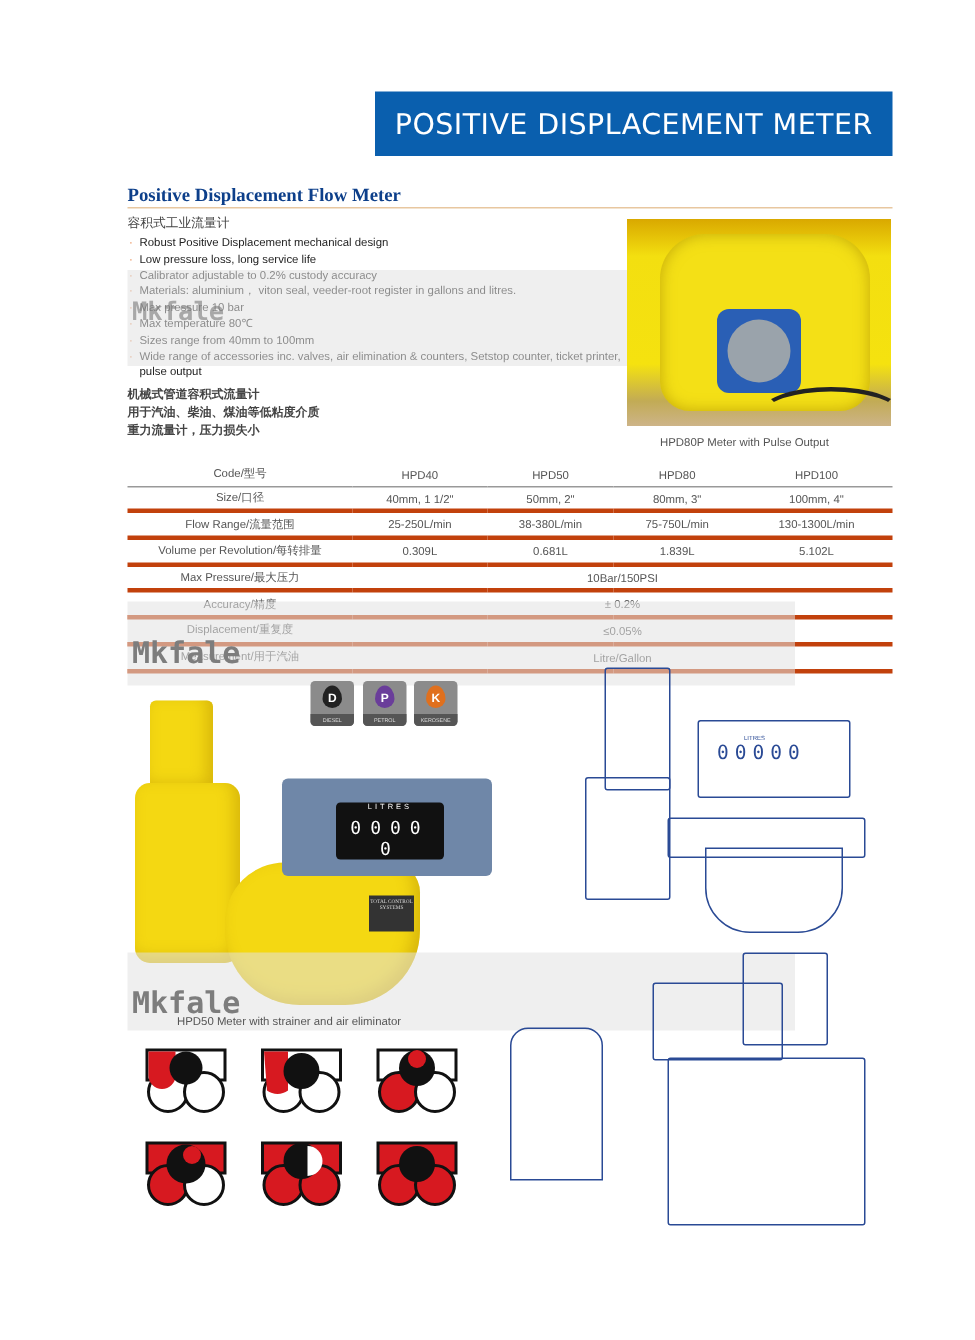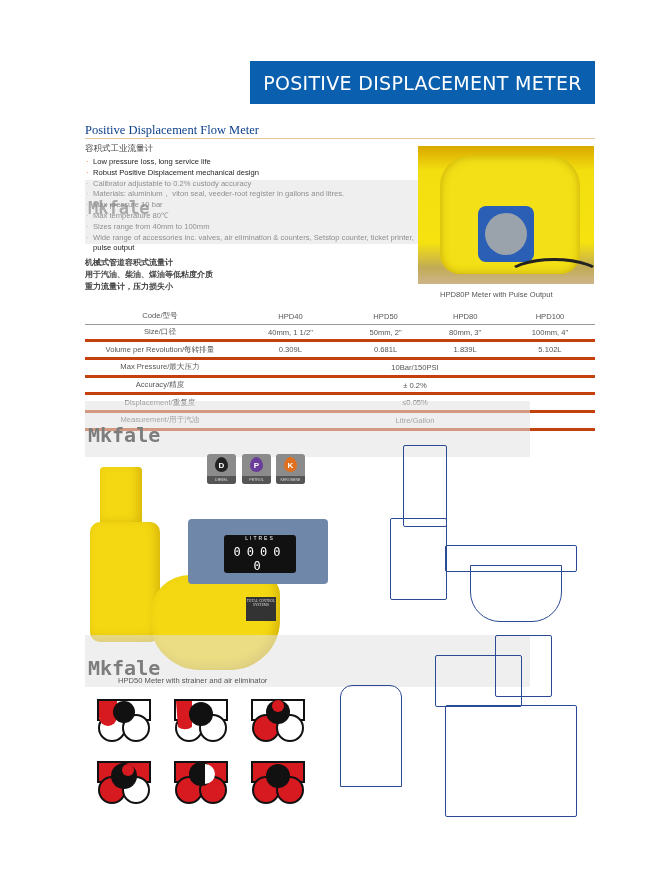--- a/index.html
+++ b/index.html
@@ -1,18 +1,18 @@
 <!DOCTYPE html>
 <html><head>
 <meta charset="utf-8">
 <style>
   html, body { margin:0; padding:0; }
   body { width:650px; height:893px; background:#ffffff; position:relative; overflow:hidden; font-family:"Liberation Sans", sans-serif; color:#333; }
   .banner { position:absolute; left:250px; top:61px; width:345px; height:43px; background:#0a5fae; color:#fff; display:flex; align-items:center; justify-content:center; font-family:"DejaVu Sans", sans-serif; font-size:19px; letter-spacing:0.3px; }
-  .section-title { position:absolute; left:85px; top:123px; font-family:"Liberation Serif", serif; font-weight:normal; color:#0d3f8a; font-size:12.5px; }
+  .section-title { position:absolute; left:85px; top:123px; font-family:"Liberation Serif", serif; font-weight:bold; color:#0d3f8a; font-size:12.5px; }
   .title-rule { position:absolute; left:85px; top:138px; width:510px; height:1px; background:#e8c7a0; }
   .cn-sub { position:absolute; left:85px; top:143px; font-size:8.5px; color:#444; }
   .features { position:absolute; left:85px; top:157px; width:340px; font-size:7.6px; color:#222; line-height:10.8px; }
   .features .li { padding-left:8px; position:relative; }
   .features .li:before { content:"·"; position:absolute; left:1px; top:0; color:#e8864a; }
   .cn-lines { position:absolute; left:85px; top:257px; font-size:8px; color:#444; line-height:12px;font-weight:bold; }
   .photo-top { position:absolute; left:418px; top:146px; width:176px; height:138px; background:linear-gradient(180deg,#d9a800 0%, #f3df10 18%, #f5e20f 70%, #c2ab55 88%, #cdb488 100%); overflow:hidden; }
   .photo-top .body { position:absolute; left:22px; top:10px; width:140px; height:118px; background:#f4e016; border-radius:30px 30px 20px 20px; box-shadow:inset 0 0 10px rgba(160,130,0,.6); }
   .photo-top .sensor { position:absolute; left:60px; top:60px; width:56px; height:56px; background:#2a5fb5; border-radius:8px; }
   .photo-top .sensor i { position:absolute; left:7px; top:7px; width:42px; height:42px; border-radius:50%; background:#9aa3ab; }
@@ -42,22 +42,22 @@
 
 <div class="banner">
     <span>POSITIVE DISPLACEMENT METER</span>
   </div>
 
 <div class="section-title">Positive Displacement Flow Meter</div>
 <div class="title-rule"></div>
 <div class="cn-sub">容积式工业流量计</div>
 
 <div class="features">
+  <div class="li">Robust Positive Displacement mechanical design</div>
   <div class="li">Low pressure loss, long service life</div>
-  <div class="li">Robust Positive Displacement mechanical design</div>
   <div class="li">Calibrator adjustable to 0.2% custody accuracy</div>
   <div class="li">Materials: aluminium， viton seal, veeder-root register in gallons and litres.</div>
   <div class="li">Max pressure 10 bar</div>
   <div class="li">Max temperature 80℃</div>
   <div class="li">Sizes range from 40mm to 100mm</div>
   <div class="li">Wide range of accessories inc. valves, air elimination &amp; counters, Setstop counter, ticket printer, pulse output</div>
 </div>
 
 <div class="cn-lines">
   <div>机械式管道容积式流量计</div>
@@ -85,20 +85,27 @@
     <td>HPD50</td>
     <td>HPD80</td>
     <td>HPD100</td>
   </tr>
   <tr>
     <td class="lbl">Size/口径</td>
     <td>40mm, 1 1/2"</td>
     <td>50mm, 2"</td>
     <td>80mm, 3"</td>
     <td>100mm, 4"</td>
+  </tr>
+  <tr>
+    <td class="lbl">Flow Range/流量范围</td>
+    <td>25-250L/min</td>
+    <td>38-380L/min</td>
+    <td>75-750L/min</td>
+    <td>130-1300L/min</td>
   </tr>
   <tr>
     <td class="lbl">Volume per Revolution/每转排量</td>
     <td>0.309L</td>
     <td>0.681L</td>
     <td>1.839L</td>
     <td>5.102L</td>
   </tr>
   <tr>
     <td class="lbl">Max Pressure/最大压力</td>
@@ -148,20 +155,24 @@
   <div style="position:absolute;left:156px;top:130px;width:30px;height:22px;background:#333;color:#ddd;font-size:3.5px;text-align:center;padding-top:2px;font-family:'Liberation Serif',serif;">TOTAL CONTROL SYSTEMS</div>
 </div>
 
 <div class="wm-band" style="left:85px;top:635px;width:445px;height:52px;"></div>
 <div class="wm-text" style="left:88px;top:656px;">Mkfale</div>
 <div class="caption2">HPD50 Meter with strainer and air eliminator</div>
 
 <div style="position:absolute;left:385px;top:440px;width:210px;height:190px;">
   <div class="drawing" style="left:18px;top:5px;width:42px;height:80px;"></div>
   <div class="drawing" style="left:5px;top:78px;width:55px;height:80px;"></div>
+  <div class="drawing" style="left:80px;top:40px;width:100px;height:50px;">
+    <div style="position:absolute;left:30px;top:8px;font-size:4px;color:#2a4a95;">LITRES</div>
+    <div style="position:absolute;left:12px;top:14px;font-size:13px;letter-spacing:4px;color:#2a4a95;font-family:'DejaVu Sans Mono',monospace;">00000</div>
+  </div>
   <div class="drawing" style="left:60px;top:105px;width:130px;height:25px;"></div>
   <div class="drawing" style="left:85px;top:125px;width:90px;height:55px;border-radius:0 0 30px 30px;"></div>
 </div>
 
 <div style="position:absolute;left:335px;top:630px;width:260px;height:190px;">
   <div class="drawing" style="left:5px;top:55px;width:60px;height:100px;border-radius:12px 12px 0 0;"></div>
   <div class="drawing" style="left:100px;top:25px;width:85px;height:50px;"></div>
   <div class="drawing" style="left:160px;top:5px;width:55px;height:60px;"></div>
   <div class="drawing" style="left:110px;top:75px;width:130px;height:110px;"></div>
 </div>

